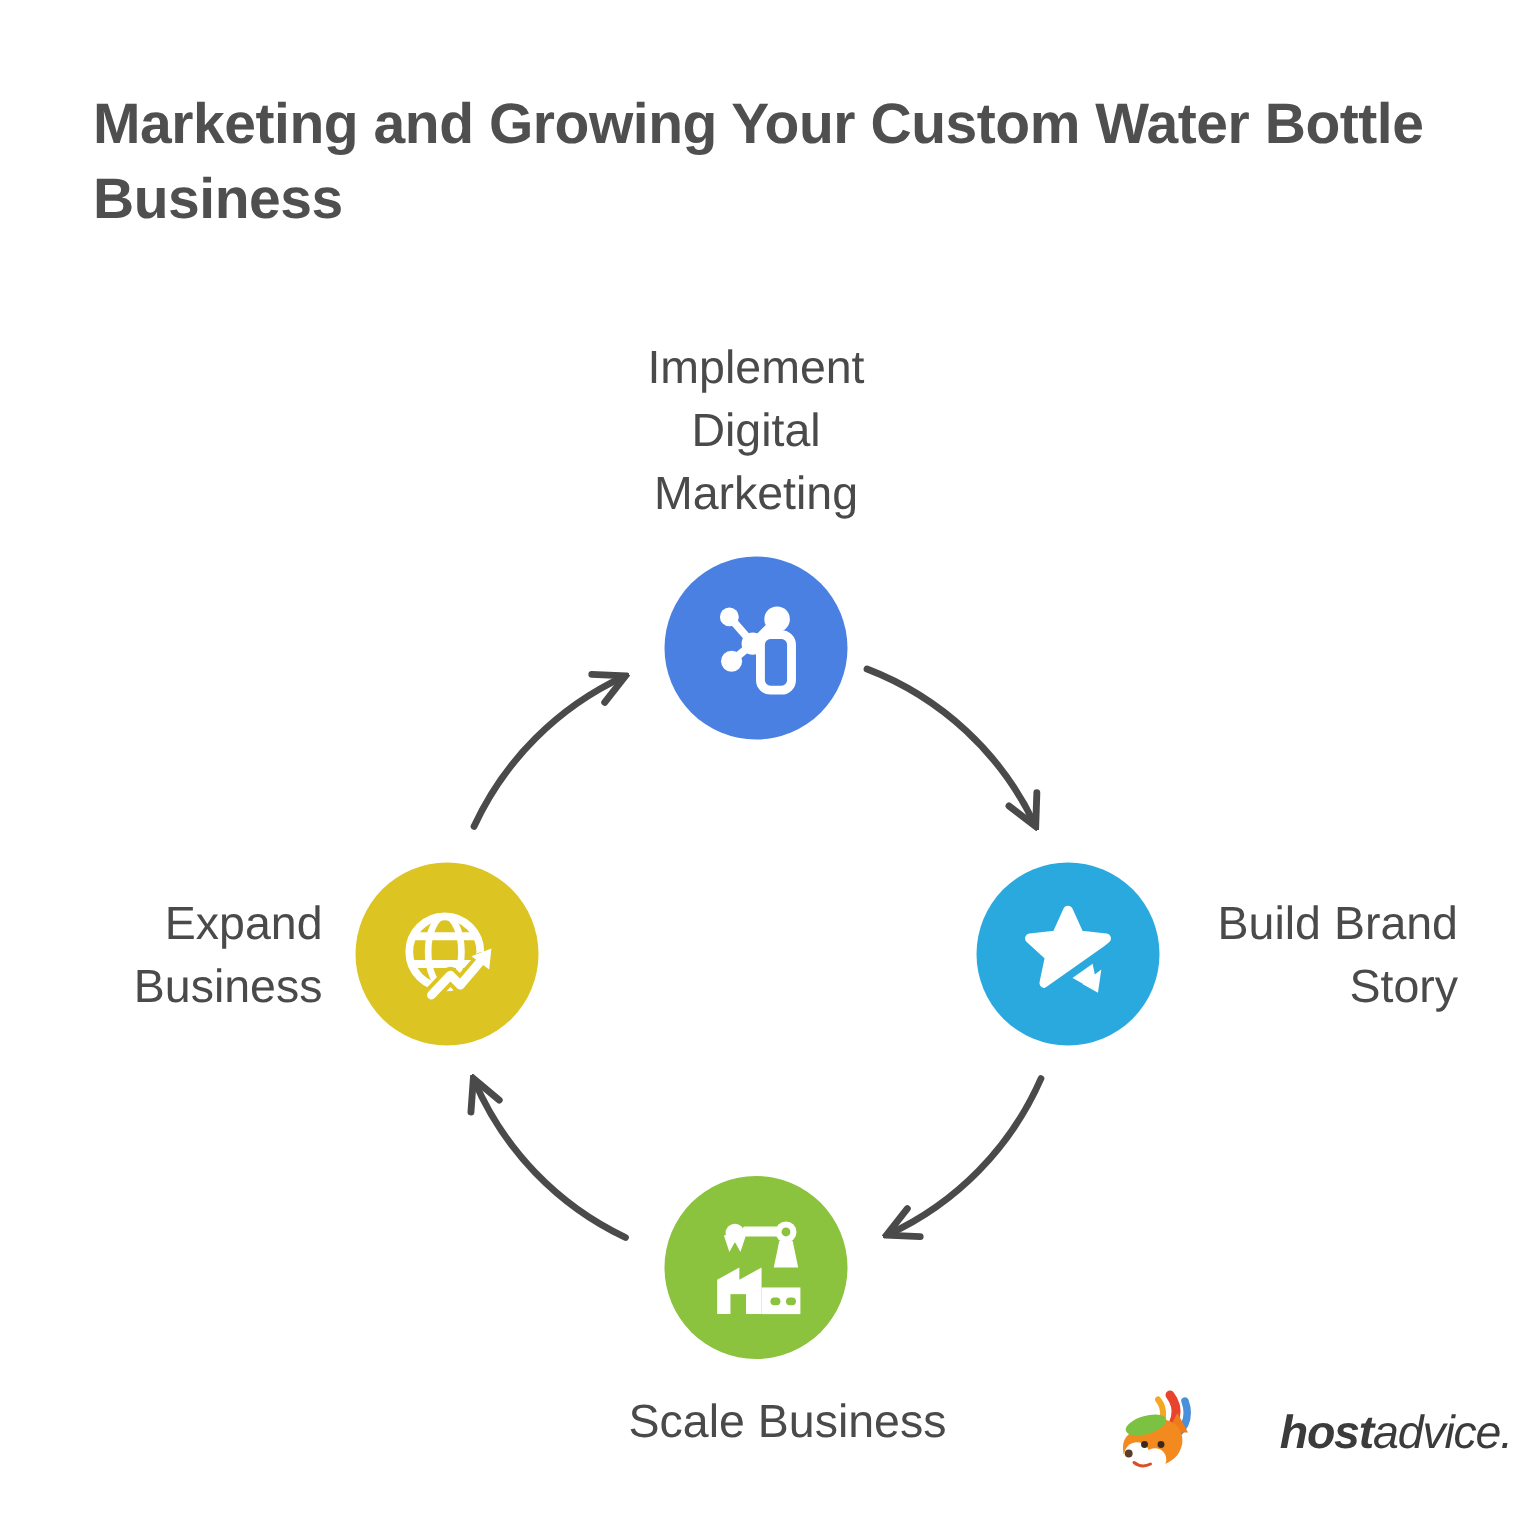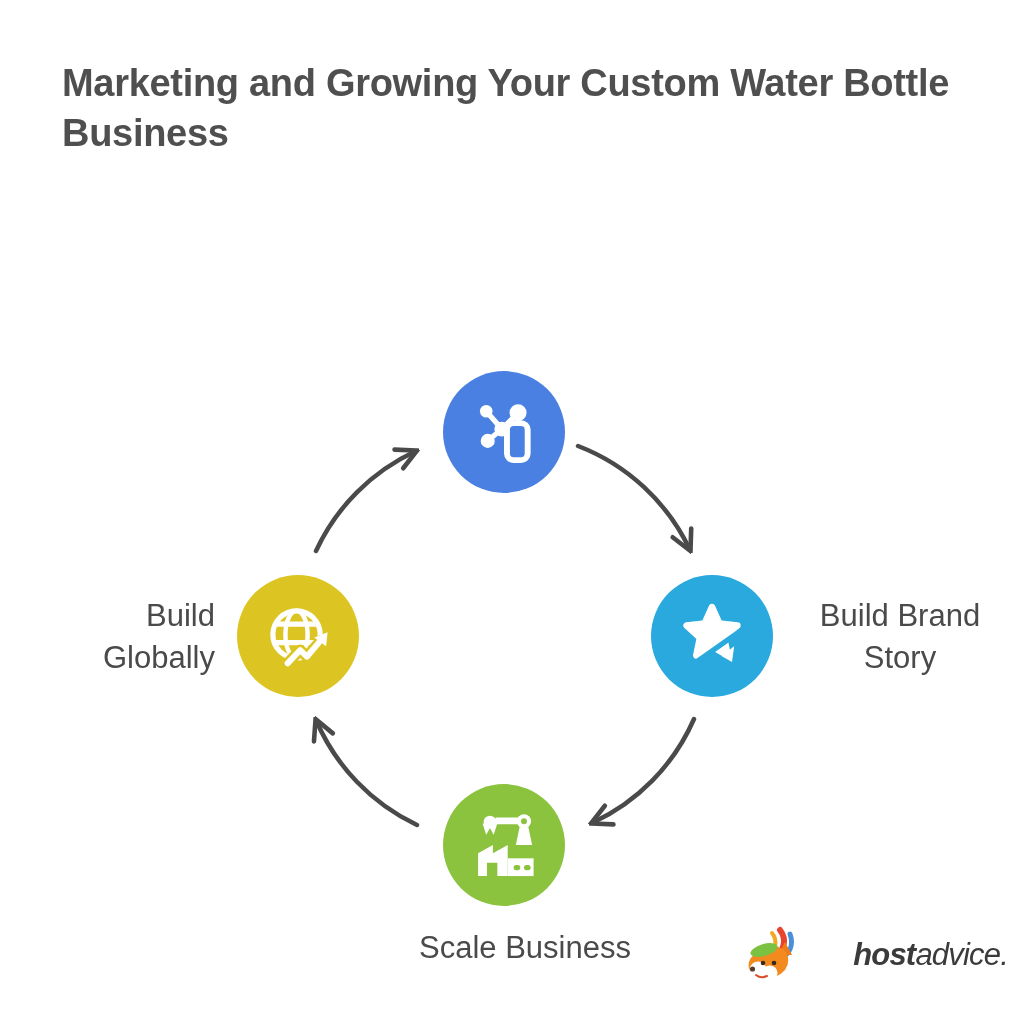--- a/index.html
+++ b/index.html
@@ -36,21 +36,21 @@
   .node-bottom { left: 443px; top: 784px; }
   .node-left   { left: 237px; top: 575px; }
 
   .step-label {
     position: absolute;
     font-size: 31px;
     line-height: 42px;
     color: #4a4a4a;
   }
   .label-top    { left: 404px; top: 224px; width: 200px; text-align: center; }
-  .label-right  { left: 800px; top: 595px; width: 200px; text-align: center; }
+  .label-right  { left: 772px; top: 595px; width: 200px; text-align: right; }
   .label-bottom { left: 375px; top: 927px; width: 300px; text-align: center; }
   .label-left   { left: 55px;  top: 595px; width: 160px; text-align: right; }
 
   .logo {
     position: absolute;
     right: 16px; bottom: 32px;
     display: flex; align-items: center; gap: 48px;
   }
   .logo-fox { width: 60px; height: 64px; margin-right: 2px; }
   .logo-text {
@@ -93,20 +93,21 @@
         <line x1="47" y1="46" x2="69" y2="24"></line>
       </g>
       <g fill="#ffffff">
         <circle cx="47" cy="46" r="10"></circle>
         <circle cx="26" cy="22" r="8.5"></circle>
         <circle cx="28" cy="62" r="9.5"></circle>
         <circle cx="69" cy="24" r="11.5"></circle>
       </g>
     </svg>
   </div>
+  <div class="step-label label-top">Implement Digital Marketing</div>
 
   <div class="node node-right" style="background-color: rgb(41, 169, 221);">
     <svg viewBox="0 0 100 100">
       <path d="M50 11 L60 33.2 L84.2 35.9 L66.2 52.3 L71.2 76.1 L50 64 L28.8 76.1 L33.8 52.3 L15.8 35.9 L40 33.2 Z" fill="#ffffff" stroke="#ffffff" stroke-width="9" stroke-linejoin="round"></path>
       <line x1="19" y1="92" x2="90" y2="42" stroke="#29a9dd" stroke-width="7"></line>
       <path d="M63 77 L80 64 L77 85 Z" fill="#ffffff"></path>
     </svg>
   </div>
   <div class="step-label label-right">Build Brand Story</div>
 
@@ -137,21 +138,21 @@
         <circle cx="48" cy="48" r="32" stroke-width="7"></circle>
         <ellipse cx="48" cy="48" rx="15" ry="32" stroke-width="6"></ellipse>
         <line x1="20" y1="34" x2="76" y2="34" stroke-width="7"></line>
         <line x1="17" y1="59" x2="79" y2="59" stroke-width="7"></line>
       </g>
       <polyline points="36,87 53,69 62,78 81,56" fill="none" stroke="#dcc522" stroke-width="15" stroke-linecap="round" stroke-linejoin="round"></polyline>
       <polyline points="36,87 53,69 62,78 79,58" fill="none" stroke="#ffffff" stroke-width="8" stroke-linecap="round" stroke-linejoin="round"></polyline>
       <path d="M90 45 L88 64 L72 52 Z" fill="#ffffff"></path>
     </svg>
   </div>
-  <div class="step-label label-left">Build Globally</div>
+  <div class="step-label label-left">Expand Business</div>
 
   <div class="logo">
     <svg class="logo-fox" viewBox="0 0 60 60">
       <path d="M34 36 C 47 30, 51 20, 47 9" fill="none" stroke="#4a8fd9" stroke-width="5" stroke-linecap="round"></path>
       <path d="M30 34 C 42 26, 44 14, 37 5" fill="none" stroke="#e8432d" stroke-width="6" stroke-linecap="round"></path>
       <path d="M26 33 C 34 24, 34 14, 29 8" fill="none" stroke="#f5a623" stroke-width="4" stroke-linecap="round"></path>
       <path d="M42 17 L49 30 L35 30 Z" fill="#ef7c1a"></path>
       <path d="M6 44 Q4 33 13 29 Q17 21 25 22 Q36 19 43 27 Q48 36 42 45 Q35 53 23 53 Q11 53 6 44 Z" fill="#f28a1f"></path>
       <ellipse cx="21" cy="25" rx="14" ry="6" transform="rotate(-16 21 25)" fill="#7cc242"></ellipse>
       <circle cx="15" cy="45" r="8.5" fill="#ffffff"></circle>

